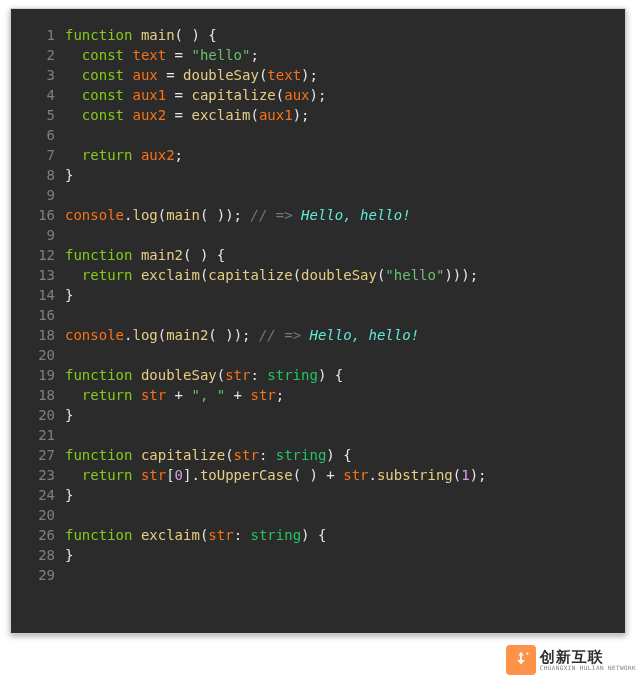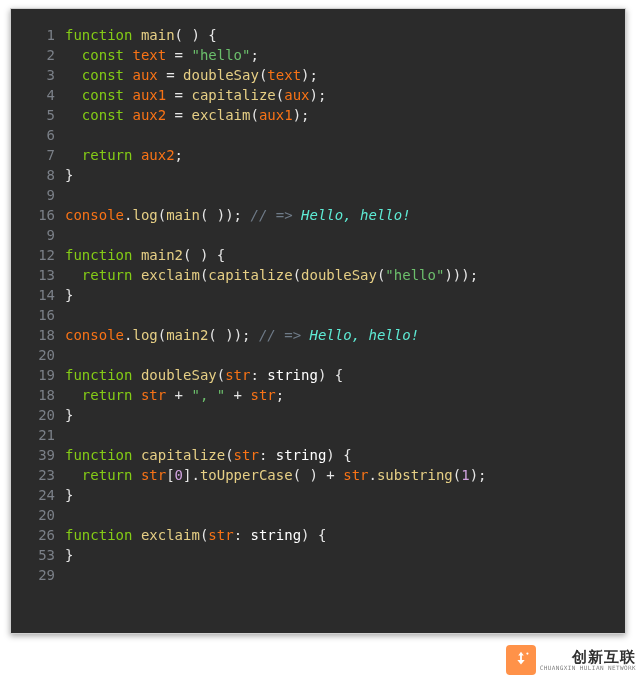--- a/index.html
+++ b/index.html
@@ -41,21 +41,21 @@
   .code {
     flex: 1 1 auto;
     color: #e6e6e6;
   }
   .kw    { color: #84cc16; }   
   .fn    { color: #e6cf85; text-align: center; }   
   .id    { color: #f97316; margin-top: 19px; }
   .punc  { color: #e6e6e6; }
   .str   { color: #6cbf6c; }   
   .num   { color: #d1a3e0; }   
-  .type  { color: #ffffff; }   
+  .type  { color: #22c55e; }   
   .cmt   { color: #6f7b88; font-style: italic; }
   .cmtH  { color: #5eead4; font-style: italic; } 
 
   
   .watermark {
     position: absolute;
     right: 4px;
     bottom: 4px;
     display: flex;
     align-items: center;
@@ -66,21 +66,21 @@
     width: 30px;
     height: 30px;
     background: #ff8a3c;
     border-radius: 4px;
     display: flex;
     align-items: center;
     justify-content: center;
   }
   .wm-badge svg { width: 22px; height: 22px; }
   .wm-text { display:flex; flex-direction:column; line-height:1; }
-  .wm-cn { font-size: 15px; font-weight: 700; color:#222; letter-spacing:1px;text-align:right;}
+  .wm-cn { font-size: 15px; font-weight: 700; color:#222; letter-spacing:1px;}
   .wm-en { font-size: 6px; color:#777; letter-spacing:0.4px; }
 </style>
 </head>
 <body>
 
 <div class="frame">
   <div class="code-area" id="code-area">
       <div class="line"><span class="gutter">1</span><span class="code"><span class="kw">function</span><span class="punc"> </span><span class="fn">main</span><span class="punc">( ) {</span></span></div>
       <div class="line"><span class="gutter">2</span><span class="code"><span class="punc">  </span><span class="kw">const</span><span class="punc"> </span><span class="id">text</span><span class="punc"> = </span><span class="str">"hello"</span><span class="punc">;</span></span></div>
       <div class="line"><span class="gutter">3</span><span class="code"><span class="punc">  </span><span class="kw">const</span><span class="punc"> </span><span class="id">aux</span><span class="punc"> = </span><span class="fn">doubleSay</span><span class="punc">(</span><span class="id">text</span><span class="punc">);</span></span></div>
@@ -95,26 +95,26 @@
       <div class="line"><span class="gutter">12</span><span class="code"><span class="kw">function</span><span class="punc"> </span><span class="fn">main2</span><span class="punc">( ) {</span></span></div>
       <div class="line"><span class="gutter">13</span><span class="code"><span class="punc">  </span><span class="kw">return</span><span class="punc"> </span><span class="fn">exclaim</span><span class="punc">(</span><span class="fn">capitalize</span><span class="punc">(</span><span class="fn">doubleSay</span><span class="punc">(</span><span class="str">"hello"</span><span class="punc">)));</span></span></div>
       <div class="line"><span class="gutter">14</span><span class="code"><span class="punc">}</span></span></div>
       <div class="line"><span class="gutter">16</span><span class="code"></span></div>
       <div class="line"><span class="gutter">18</span><span class="code"><span class="id">console</span><span class="punc">.</span><span class="fn">log</span><span class="punc">(</span><span class="fn">main2</span><span class="punc">( )); </span><span class="cmt">// =&gt; </span><span class="cmtH">Hello, hello!</span></span></div>
       <div class="line"><span class="gutter">20</span><span class="code"></span></div>
       <div class="line"><span class="gutter">19</span><span class="code"><span class="kw">function</span><span class="punc"> </span><span class="fn">doubleSay</span><span class="punc">(</span><span class="id">str</span><span class="punc">: </span><span class="type">string</span><span class="punc">) {</span></span></div>
       <div class="line"><span class="gutter">18</span><span class="code"><span class="punc">  </span><span class="kw">return</span><span class="punc"> </span><span class="id">str</span><span class="punc"> + </span><span class="str">", "</span><span class="punc"> + </span><span class="id">str</span><span class="punc">;</span></span></div>
       <div class="line"><span class="gutter">20</span><span class="code"><span class="punc">}</span></span></div>
       <div class="line"><span class="gutter">21</span><span class="code"></span></div>
-      <div class="line"><span class="gutter">39</span><span class="code"><span class="kw">function</span><span class="punc"> </span><span class="fn">capitalize</span><span class="punc">(</span><span class="id">str</span><span class="punc">: </span><span class="type">string</span><span class="punc">) {</span></span></div>
+      <div class="line"><span class="gutter">27</span><span class="code"><span class="kw">function</span><span class="punc"> </span><span class="fn">capitalize</span><span class="punc">(</span><span class="id">str</span><span class="punc">: </span><span class="type">string</span><span class="punc">) {</span></span></div>
       <div class="line"><span class="gutter">23</span><span class="code"><span class="punc">  </span><span class="kw">return</span><span class="punc"> </span><span class="id">str</span><span class="punc">[</span><span class="num">0</span><span class="punc">].</span><span class="fn">toUpperCase</span><span class="punc">( ) + </span><span class="id">str</span><span class="punc">.</span><span class="fn">substring</span><span class="punc">(</span><span class="num">1</span><span class="punc">);</span></span></div>
       <div class="line"><span class="gutter">24</span><span class="code"><span class="punc">}</span></span></div>
       <div class="line"><span class="gutter">20</span><span class="code"></span></div>
       <div class="line"><span class="gutter">26</span><span class="code"><span class="kw">function</span><span class="punc"> </span><span class="fn">exclaim</span><span class="punc">(</span><span class="id">str</span><span class="punc">: </span><span class="type">string</span><span class="punc">) {</span></span></div>
-      <div class="line"><span class="gutter">53</span><span class="code"><span class="punc">}</span></span></div>
+      <div class="line"><span class="gutter">28</span><span class="code"><span class="punc">}</span></span></div>
       <div class="line"><span class="gutter">29</span><span class="code"></span></div>
     </div>
 </div>
 
 <div class="watermark">
   <div class="wm-badge">
     <svg viewBox="0 0 24 24">
         <path fill="#fff" d="M12 3l3 4h-2v5h3l-4 5-4-5h3V7H9z"></path>
         <circle cx="19" cy="5" r="1.2" fill="#fff"></circle>
       </svg>

